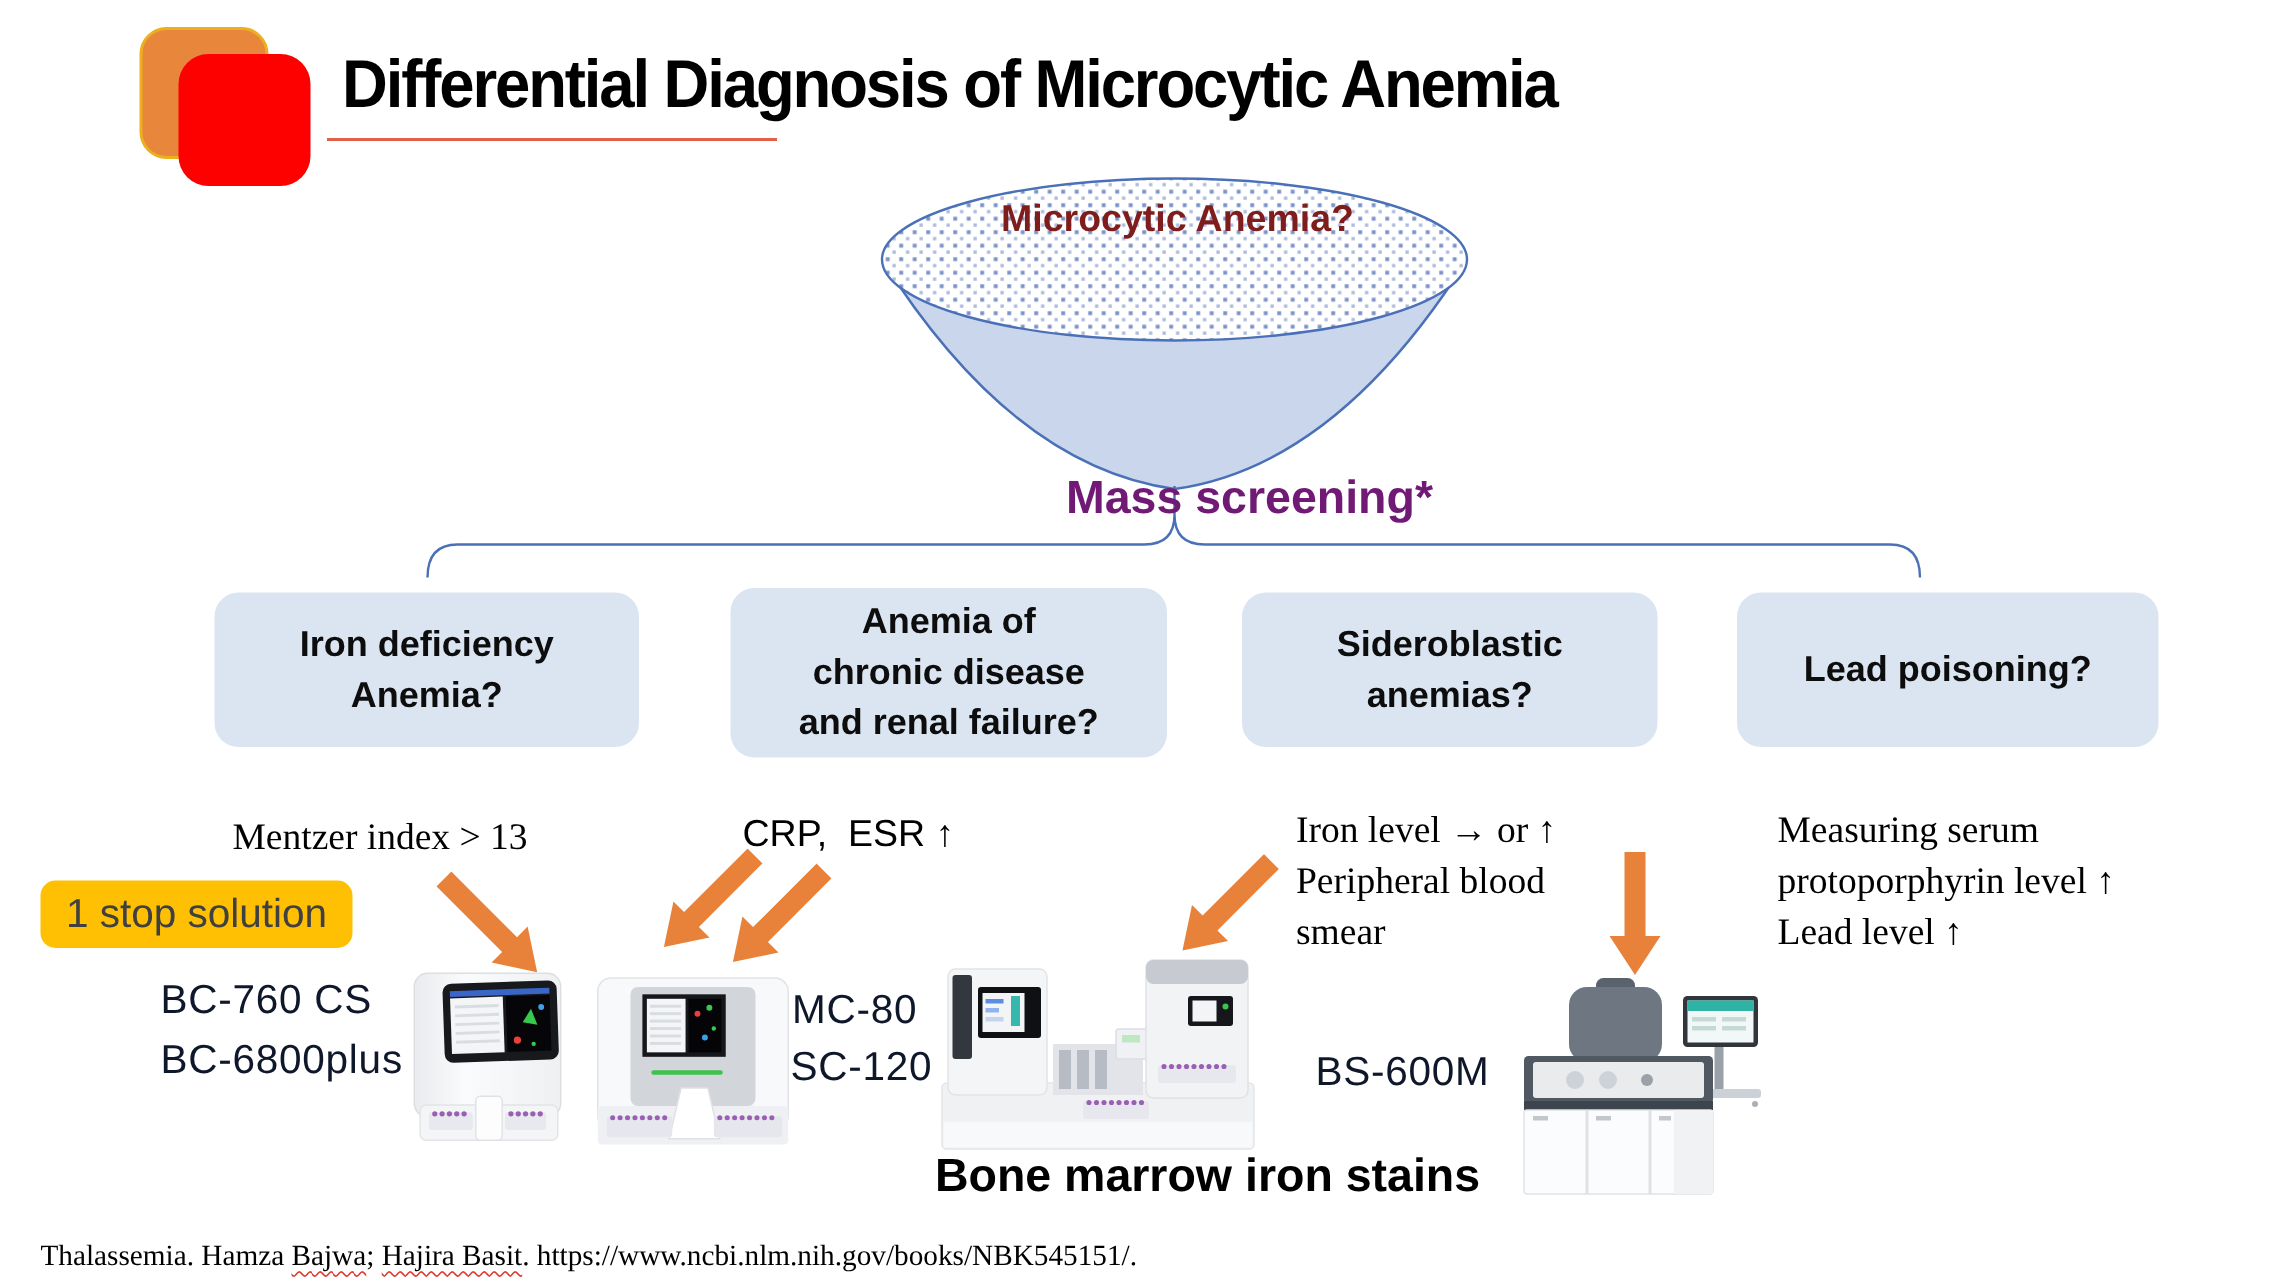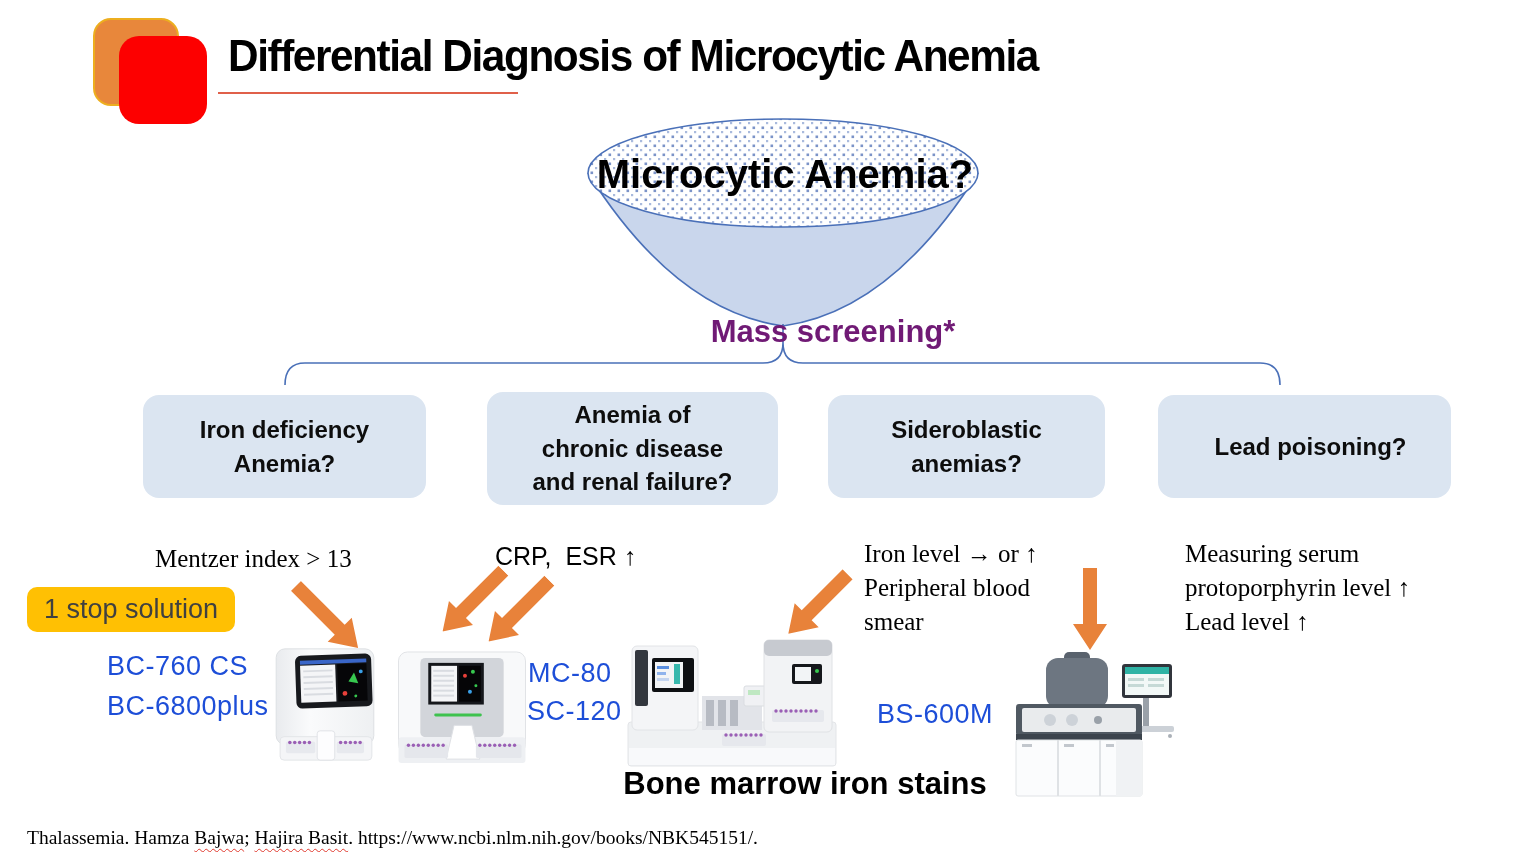--- a/index.html
+++ b/index.html
@@ -10,53 +10,53 @@
   
   .logo-orange{left:93px;top:18px;width:82px;height:84px;border-radius:18px;
     background:#e8873b;border:2px solid #edae1f;}
   .logo-red{left:119px;top:36px;width:88px;height:88px;border-radius:20px;background:#fd0000;}
   .title{left:228px;top:30px;width:1010px;font-size:45px;font-weight:700;letter-spacing:-1.5px;
     transform:scaleX(0.94);transform-origin:left top;white-space:nowrap;}
   .title-underline{left:218px;top:92px;width:300px;height:2px;background:#e0604a;}
 
   
   .funnel-svg{left:580px;top:116px;width:410px;height:214px;}
-  .funnel-label{left:585px;top:152px;width:400px;text-align:center;font-size:40px;font-weight:700;
-    color:#000000;}
+  .funnel-label{left:585px;top:132px;width:400px;text-align:center;font-size:25px;font-weight:700;
+    color:#7f1d1d;}
   .screening-label{left:633px;top:314px;width:400px;text-align:center;font-size:31px;font-weight:700;
     color:#701a75;}
   .brace-svg{left:280px;top:322px;width:1010px;height:70px;}
 
   
   .cat-box{background:#dbe5f1;border-radius:16px;display:flex;align-items:center;justify-content:center;
     text-align:center;font-weight:700;font-size:24px;line-height:1.4;white-space:pre-line;color:#0d0d0d;}
   .box1{left:143px;top:395px;width:283px;height:103px;}
   .box2{left:487px;top:392px;width:291px;height:113px;}
   .box3{left:828px;top:395px;width:277px;height:103px;}
-  .box4{left:1158px;top:395px;width:281px;height:103px;padding-left:12px;}
+  .box4{left:1158px;top:395px;width:281px;height:103px;}
 
   
   .criteria{font-family:"Liberation Serif","DejaVu Serif","DejaVu Sans",serif;font-size:25px;
     line-height:1.36;white-space:pre-line;color:#000;}
   .c1{left:155px;top:542px;}
   .c2{left:495px;top:539px;font-family:"Liberation Sans","DejaVu Sans",sans-serif;white-space:pre;}
   .c3{left:864px;top:537px;}
   .c4{left:1185px;top:537px;}
 
   
   .arrow{position:absolute;}
   .rot45{transform:rotate(45deg);}
   .rotm45{transform:rotate(-45deg);}
 
   
   .badge{left:27px;top:587px;width:208px;height:45px;background:#ffc003;border-radius:10px;
     display:flex;align-items:center;justify-content:center;font-size:27px;color:#404040;}
 
   
-  .product{font-size:27px;font-weight:400;letter-spacing:.5px;color:#1d4ed8;white-space:nowrap;}
+  .product{font-size:27px;font-weight:400;letter-spacing:.5px;color:#0f172a;white-space:nowrap;}
   .p1a{left:107px;top:651px;} .p1b{left:107px;top:691px;}
   .p2a{left:528px;top:658px;} .p2b{left:527px;top:696px;}
   .p3{left:877px;top:699px;}
 
   
   .inst1{left:266px;top:643px;width:118px;height:122px;}
   .inst2{left:392px;top:648px;width:140px;height:124px;}
   .inst3{left:626px;top:630px;width:212px;height:142px;}
   .inst4{left:1010px;top:650px;width:168px;height:152px;}
 

